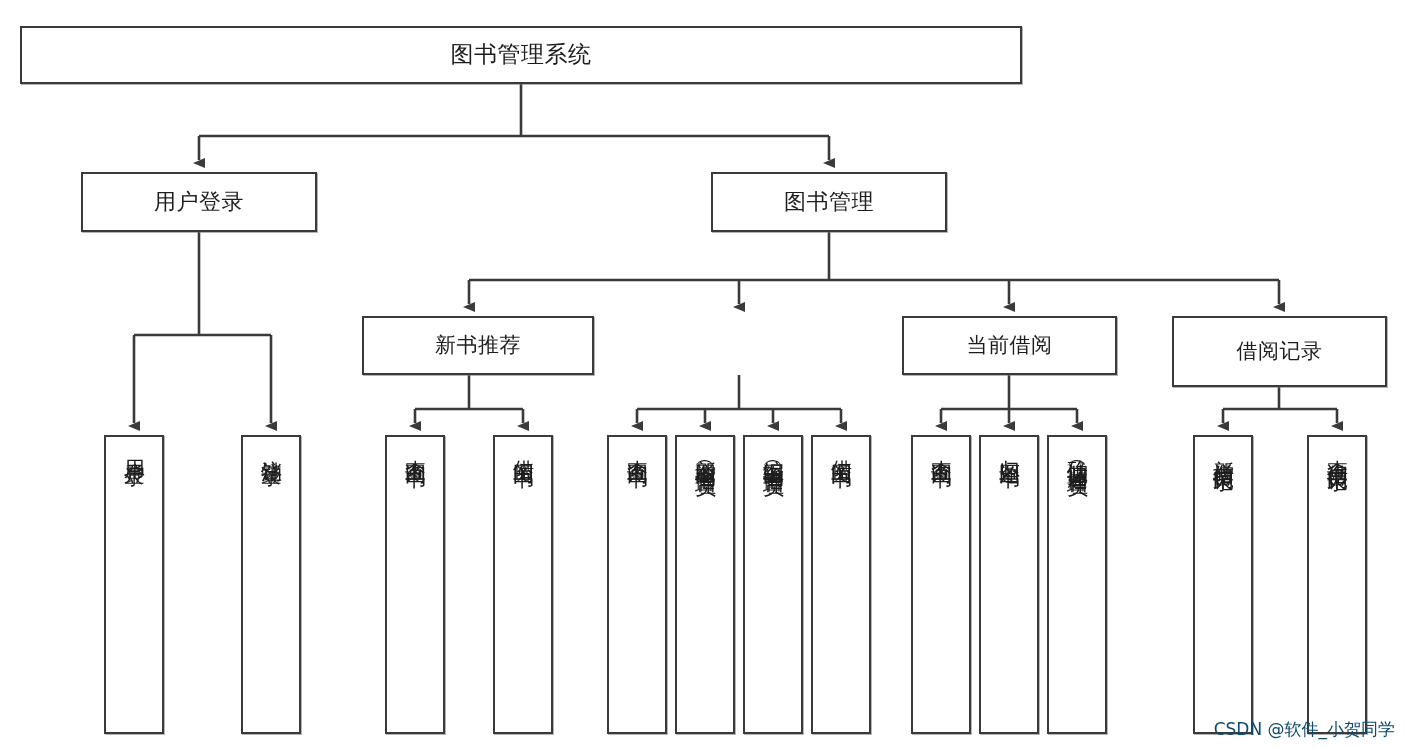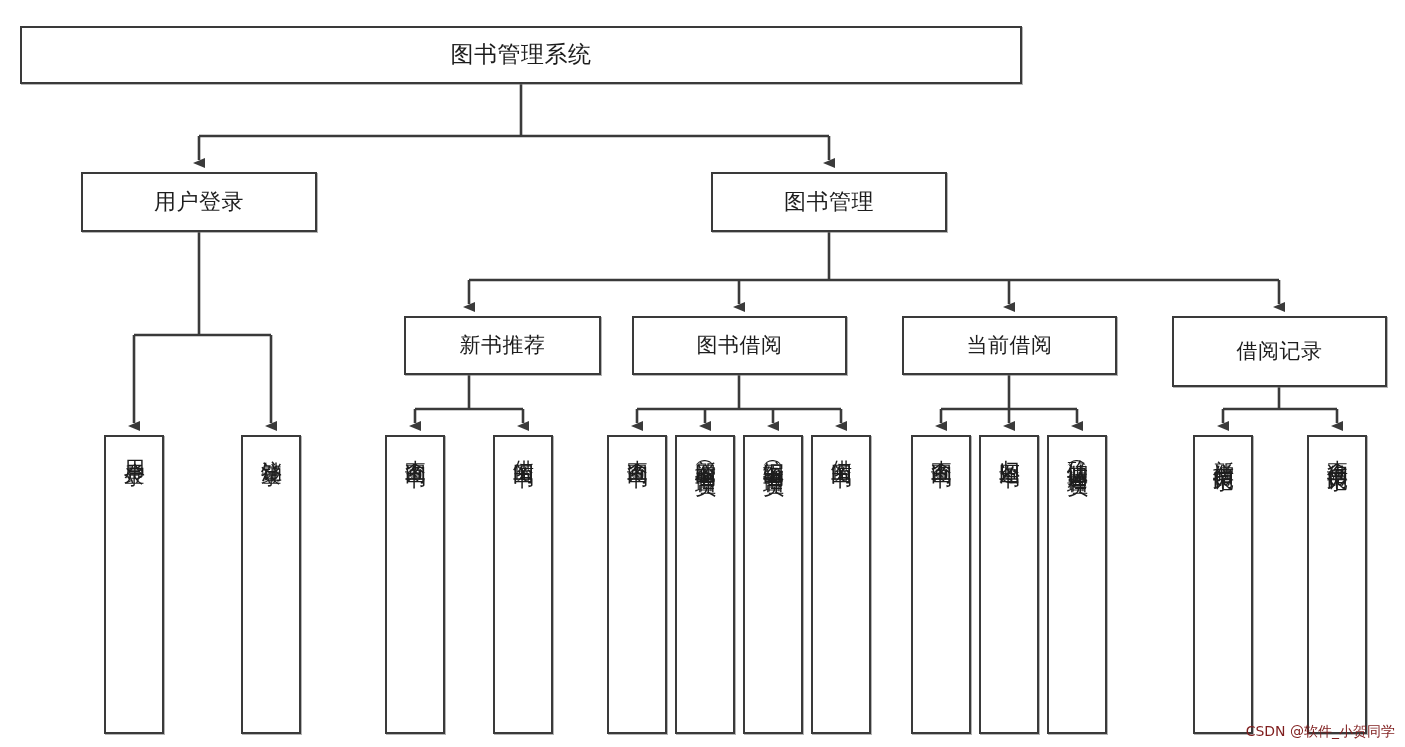--- a/index.html
+++ b/index.html
@@ -55,22 +55,22 @@
     writing-mode: vertical-rl;
     text-orientation: upright;
     letter-spacing: 2.5px;
     line-height: 1;
     white-space: nowrap;
   }
   .watermark {
     position: absolute;
     right: 10px;
     bottom: 6px;
-    font-size: 14px;
-    color: #7f1d1d;
+    font-size: 17px;
+    color: #0c4a6e;
     white-space: nowrap;
     font-family: "DejaVu Sans", "Liberation Sans", sans-serif;
   }
 </style>
 </head>
 <body>
 
 <div id="canvas">
 
   <svg id="connectors" viewBox="0 0 1405 747" xmlns="http://www.w3.org/2000/svg">
@@ -127,25 +127,22 @@
     <span class="label">图书管理系统</span>
   </div>
 
   <div class="node node-l2" style="left:81px; top:172px; width:236px; height:60px;">
     <span class="label">用户登录</span>
   </div>
   <div class="node node-l2" style="left:711px; top:172px; width:236px; height:60px;justify-content:center;">
     <span class="label">图书管理</span>
   </div>
 
-  <div class="node node-l3" style="left:362px; top:316px; width:197px; height:59px;margin-left:42px;">
+  <div class="node node-l3" style="left:362px; top:316px; width:232px; height:59px;">
     <span class="label">新书推荐</span>
-  </div>
-  <div class="node node-l3" style="left:632px; top:316px; width:215px; height:59px;">
-    <span class="label">图书借阅</span>
   </div>
   <div class="node node-l3" style="left:902px; top:316px; width:215px; height:59px;">
     <span class="label">当前借阅</span>
   </div>
   <div class="node node-l3" style="left:1172px; top:316px; width:215px; height:71px;">
     <span class="label">借阅记录</span>
   </div>
 
   <div class="node node-leaf" style="left:104px; top:435px; width:60px; height:299px;">
     <span class="label">用户登录</span>

